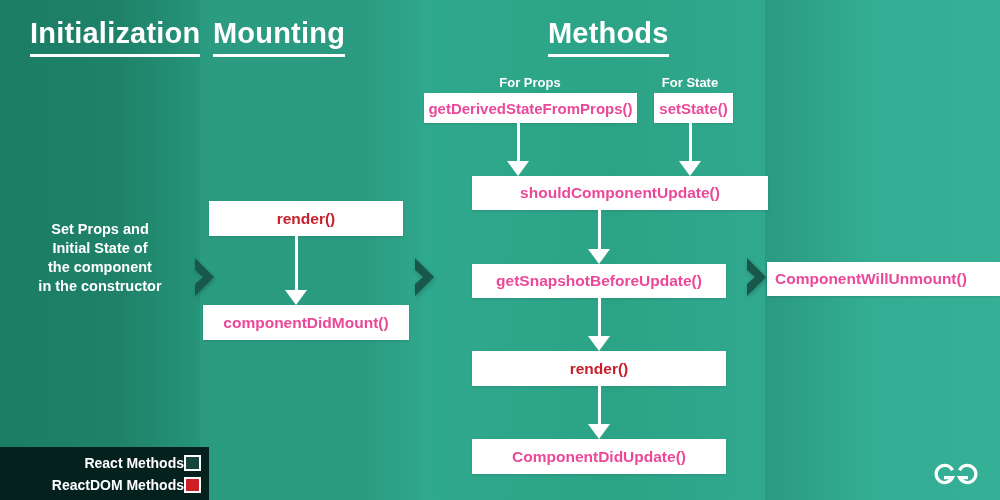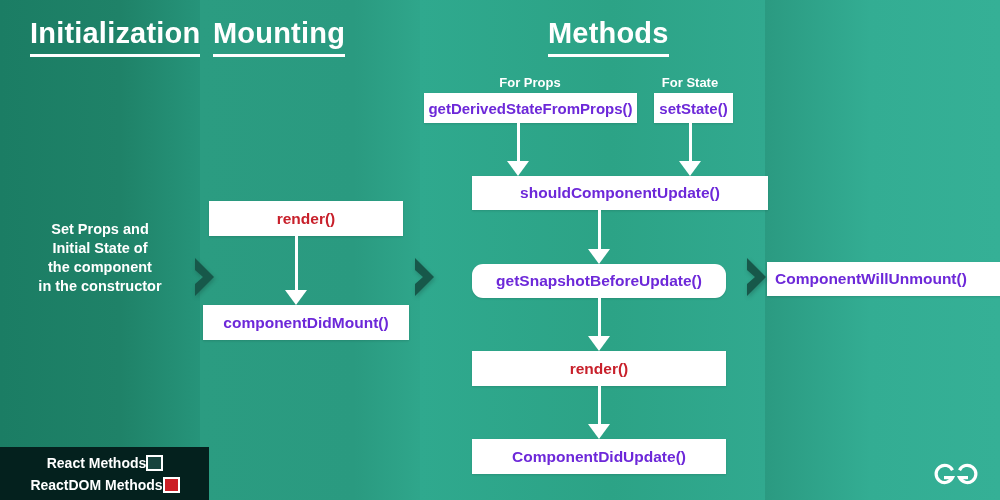--- a/index.html
+++ b/index.html
@@ -64,38 +64,38 @@
     white-space: nowrap;
     text-align: center;
   }
   .cap-props { left: 455px; top: 75px; width: 150px; }
   .cap-state { left: 628px; top: 75px; width: 124px; }
 
   
   .box {
     position: absolute;
     background: #ffffff;
-    color: #6d28d9;
+    color: #ec4899;
     font-size: 15.5px;
     font-weight: 700;
     display: flex;
     align-items: center;
     justify-content: center;
     white-space: nowrap;
     box-shadow: 0 1px 2px rgba(0,0,0,0.12);
   }
   .box.red { color: #c8202b; }
 
   .b-render-mount   { left: 209px; top: 201px; width: 194px; height: 35px; }
   .b-cdm            { left: 203px; top: 305px; width: 206px; height: 35px; }
 
   .b-gdsfp          { left: 424px; top: 93px;  width: 213px; height: 30px; font-size: 15px; }
   .b-setstate       { left: 654px; top: 93px;  width: 79px;  height: 30px; font-size: 15px; }
   .b-scu            { left: 472px; top: 176px; width: 296px; height: 34px; }
-  .b-gsbu           { left: 472px; top: 264px; width: 254px; height: 34px; border-radius: 11px; }
+  .b-gsbu           { left: 472px; top: 264px; width: 254px; height: 34px; }
   .b-render-upd     { left: 472px; top: 351px; width: 254px; height: 35px; }
   .b-cdu            { left: 472px; top: 439px; width: 254px; height: 35px; }
 
   .b-cwu            { left: 767px; top: 262px; width: 243px; height: 34px; justify-content: flex-start; padding-left: 8px; box-sizing: border-box; }
 
   
   .arrow {
     position: absolute;
     width: 22px;
   }
@@ -145,21 +145,21 @@
     background: #04211e;
     display: flex;
     flex-direction: column;
     justify-content: center;
     padding: 0 8px 0 9px;
     box-sizing: border-box;
   }
   .legend-row {
     display: flex;
     align-items: center;
-    justify-content: center;
+    justify-content: flex-end;
     height: 22px;
   }
   .legend-label {
     color: #ffffff;
     font-size: 14px;
     font-weight: 700;
     white-space: nowrap;
   }
   .swatch {
     width: 17px;

